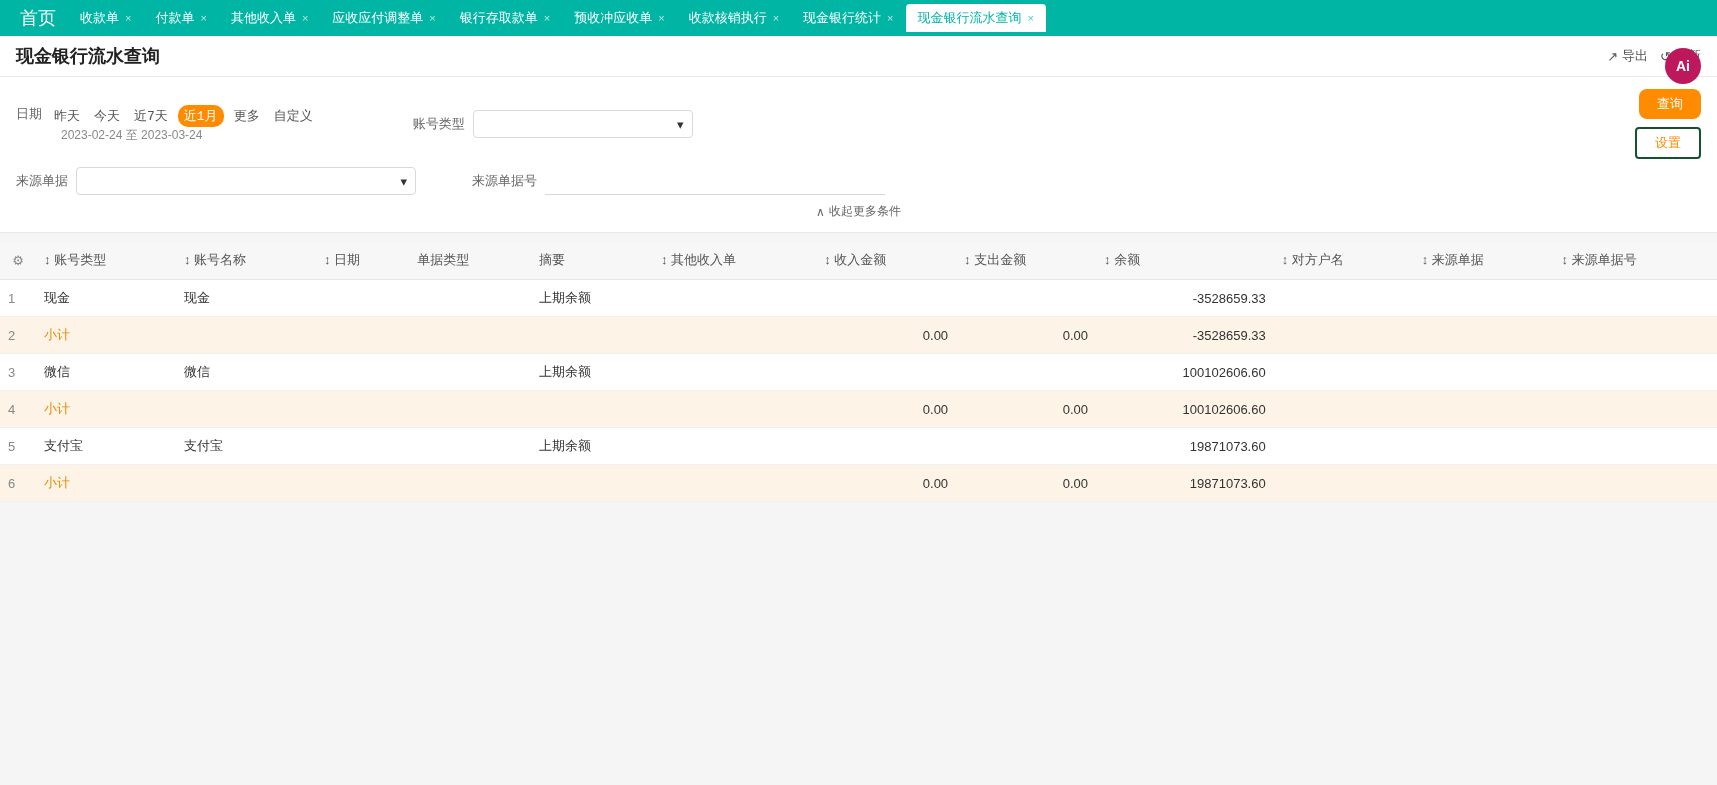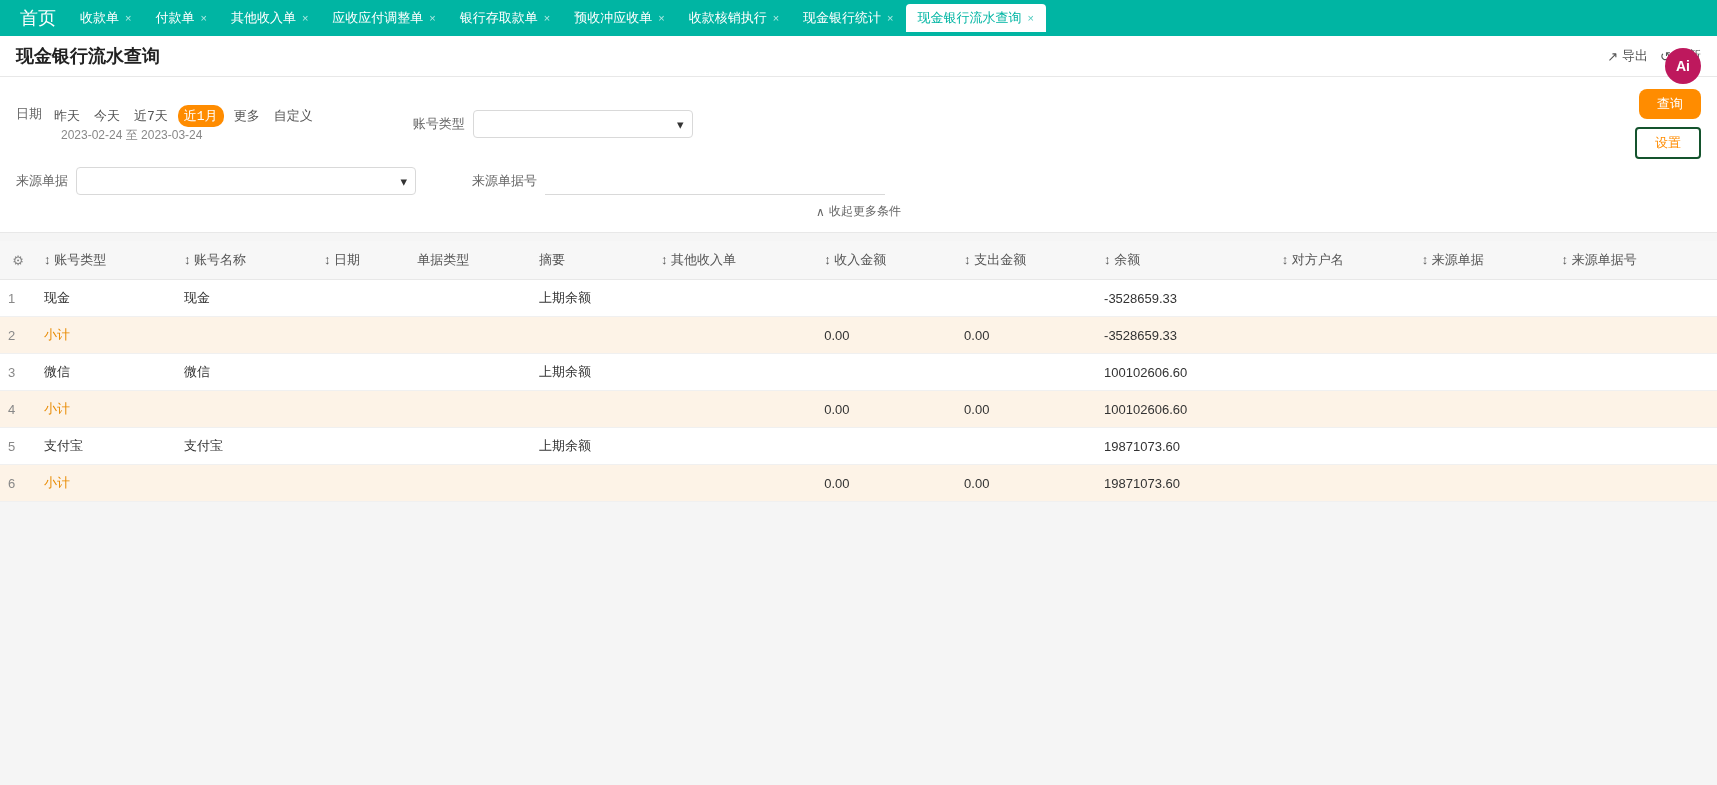--- a/index.html
+++ b/index.html
@@ -216,21 +216,21 @@
     tbody tr {
       border-bottom: 1px solid #f0f0f0;
     }
     tbody tr:nth-child(odd) { background: #fff; }
     tbody tr.subtotal { background: #fdf3e7; }
     tbody td {
       padding: 9px 8px;
       color: #333;
       white-space: nowrap;
     }
-    tbody td.number { }
+    tbody td.number { text-align: right; }
     .row-num { color: #888; }
     .subtotal-label { color: #e88a00; }
 
     .th-gear {
       width: 36px;
       text-align: center;
       cursor: pointer;
       color: #888;
     }
 

